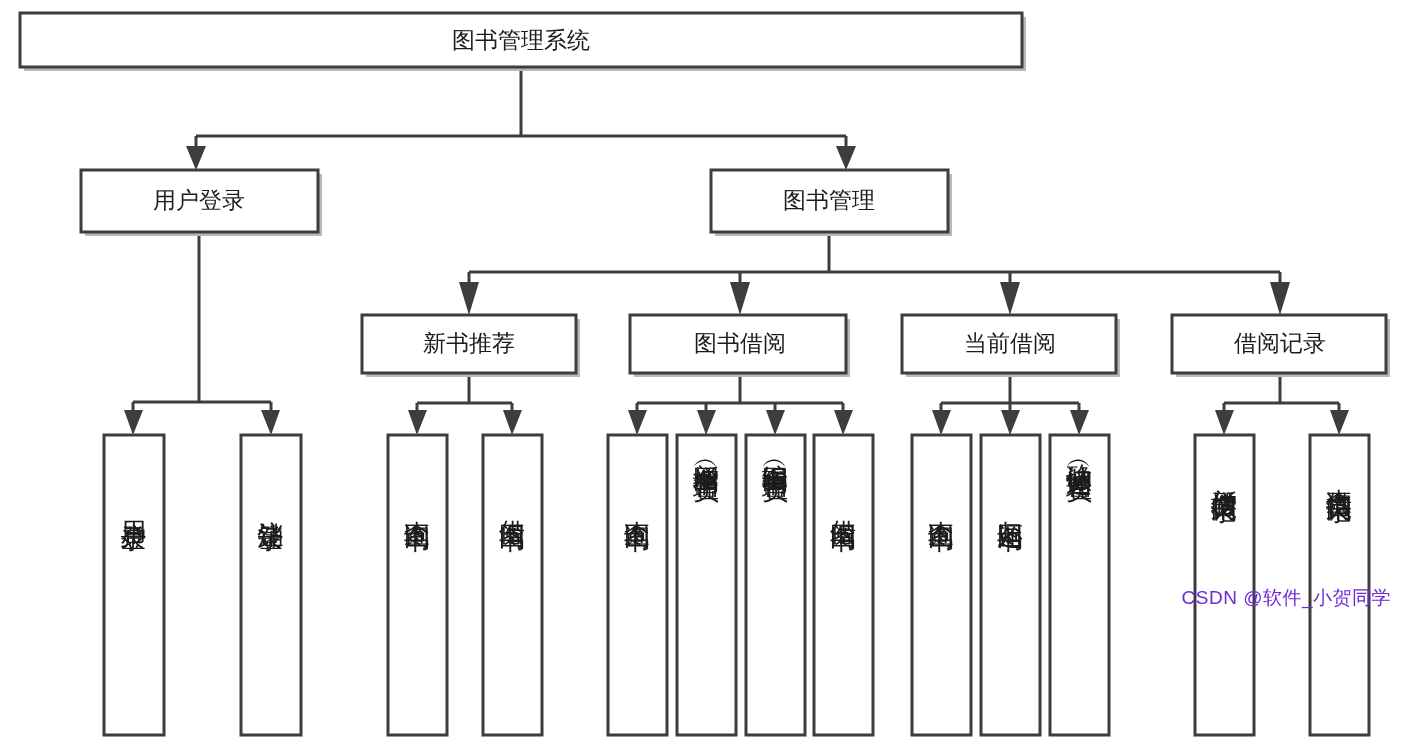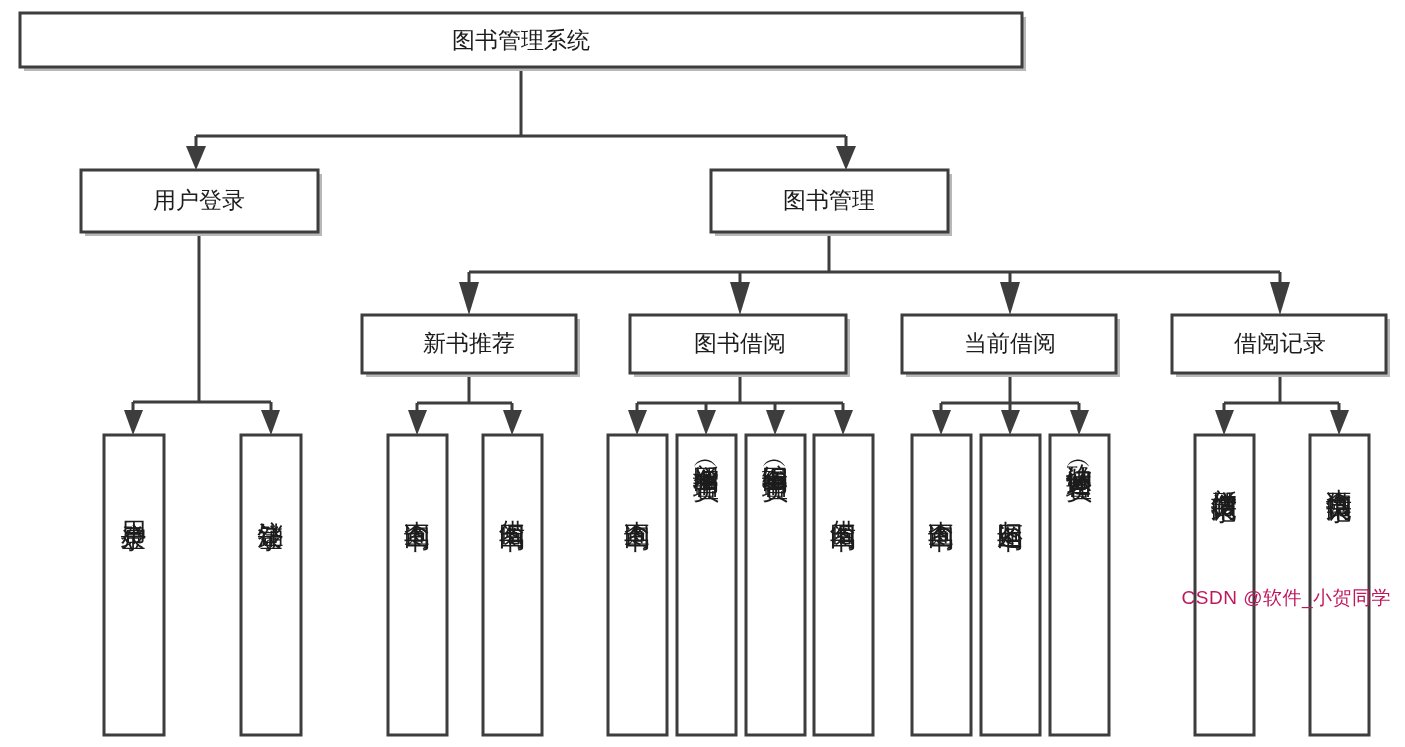--- a/index.html
+++ b/index.html
@@ -67,21 +67,21 @@
     color: #1c1c1c;
     letter-spacing: 2px;
     white-space: nowrap;
   }
   #watermark {
     position: absolute;
     right: 14px;
     bottom: 6px;
     font-family: "Liberation Sans", "DejaVu Sans", sans-serif;
     font-size: 19px;
-    color: #be185d;
+    color: #6d28d9;
     letter-spacing: 0.5px;
     white-space: nowrap;
   }
 </style>
 </head>
 <body>
 
 <div id="diagram-root">
 
   <svg class="tree" viewBox="0 0 1405 747" xmlns="http://www.w3.org/2000/svg">

